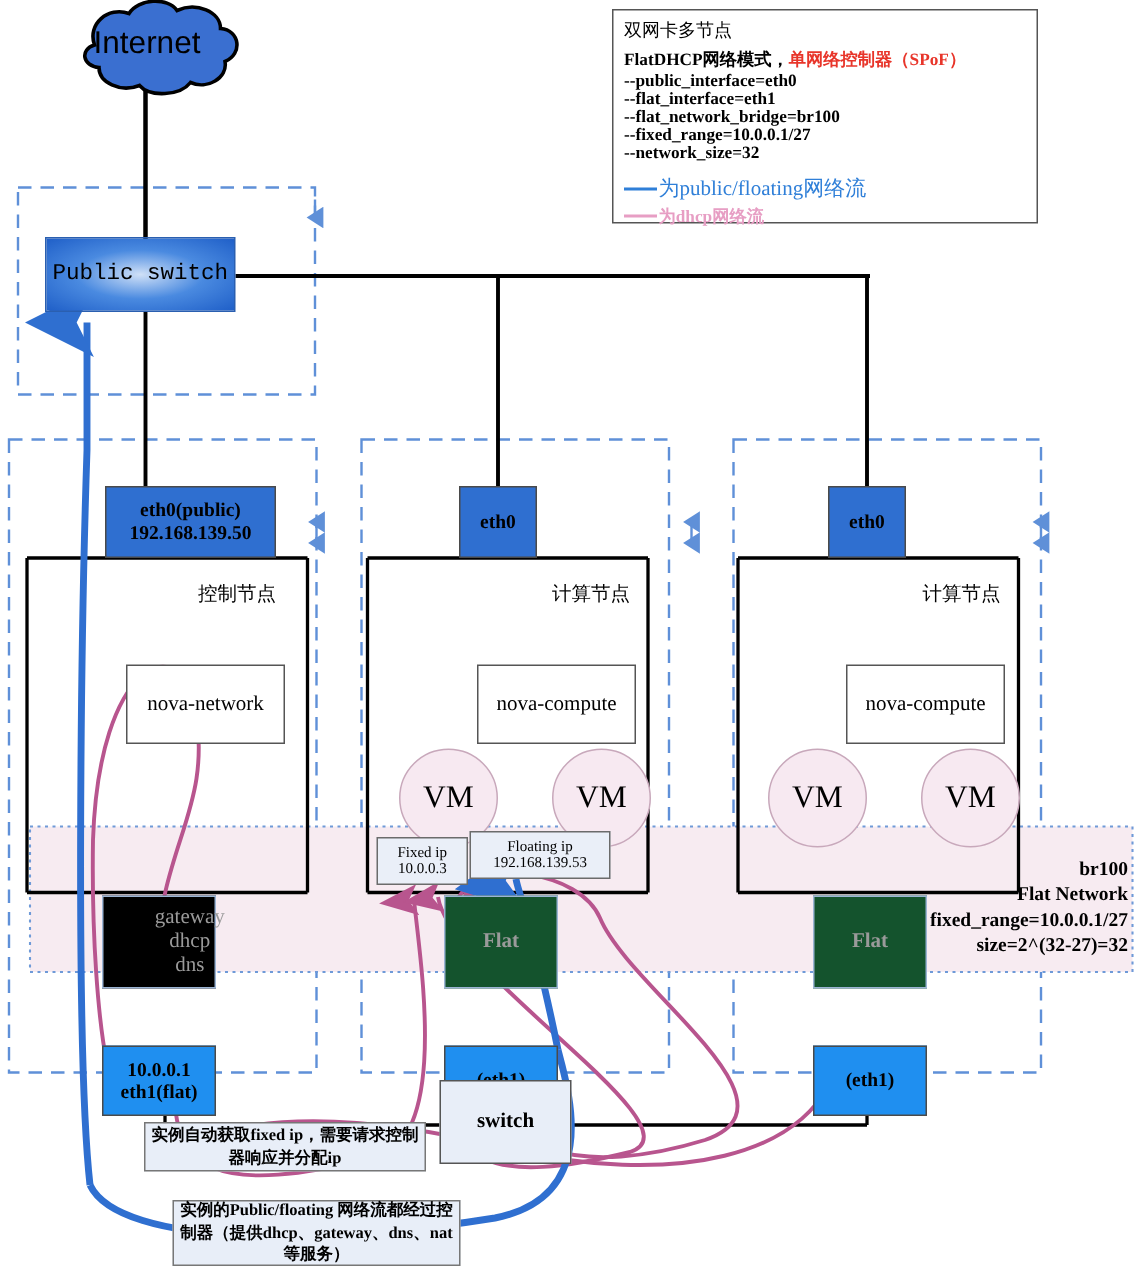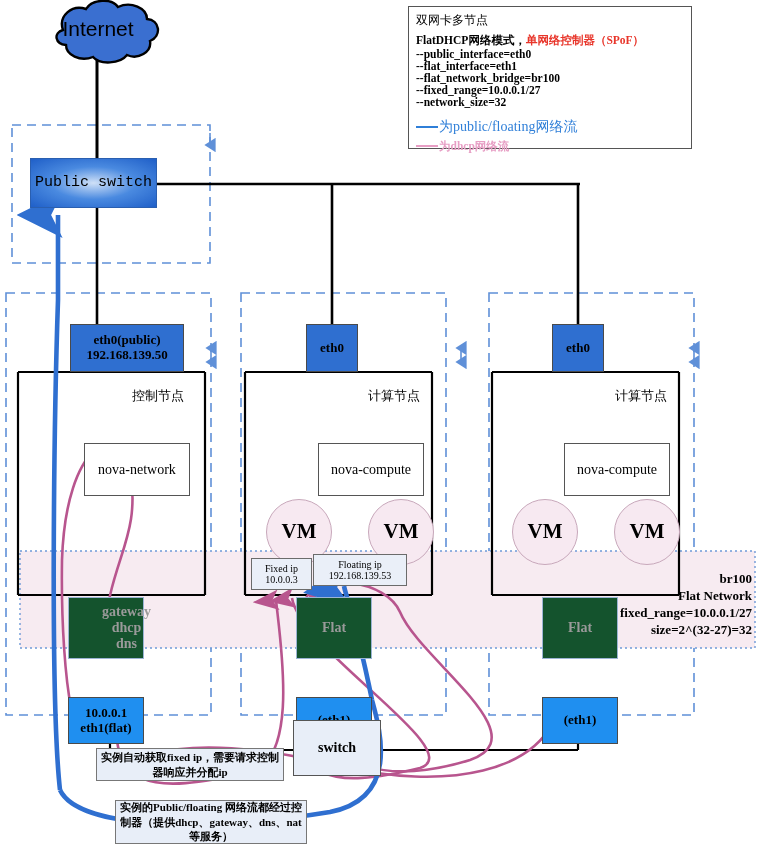--- a/index.html
+++ b/index.html
@@ -12,25 +12,25 @@
        line-height:1.12;}
   .bluebox{background:#2f6fd0;border:1px solid #4a4a4a;color:#000;
            font-weight:bold;font-size:13px;}
   .cloudtxt{font-family:"Liberation Sans",sans-serif;font-size:21px;color:#000;}
   .pswitch{font-family:"Liberation Mono",monospace;font-size:15px;color:#000;
            border:1px solid #2a5fb0;
            background:radial-gradient(ellipse at 50% 50%,#cfe0f7 0%,#4a8ae0 48%,#1f5fc8 100%);text-align:center;}
   .nodetitle{font-size:13px;color:#000;font-family:"Liberation Sans",sans-serif;}
   .svcbox{background:#fff;border:1px solid #555;font-weight:normal;font-size:14px;color:#000;}
   .vm{border:1px solid #c8a8bb;background:#f7e9f1;border-radius:50%;
-      font-size:21px;color:#000;font-weight:bold;}
+      font-size:21px;color:#000;}
   .ipbox{background:#eaeff8;border:1px solid #6b6b6b;font-size:10px;color:#000;
          font-family:"Liberation Serif",serif;}
-  .gwbox{background:#14532d;border:1px solid #9bb4d4;color:#9a9a9a;
-         font-weight:bold;font-size:14px;flex-direction:column;padding-left:41px;}
+  .gwbox{background:#000000;border:1px solid #9bb4d4;color:#9a9a9a;
+         font-weight:normal;font-size:14px;flex-direction:column;padding-left:41px;}
   .flatbox{background:#14532d;border:1px solid #9bb4d4;color:#9a9a9a;
            font-weight:bold;font-size:14px;}
   .eth1box{background:#1f8ff0;border:1px solid #4a4a4a;color:#000;
            font-weight:bold;font-size:13px;flex-direction:column;margin-top:44px;}
   .swbox{background:#e8eef8;border:1px solid #555;font-weight:bold;font-size:14px;color:#000;}
   .notebox{background:#e8eef8;border:1px solid #777;font-size:11px;color:#000;
            font-weight:bold;padding:2px 3px;line-height:1.35;}
   .brlabel{font-weight:bold;font-size:13px;color:#000;text-align:right;
            display:block;line-height:1.3;}
   .legend{position:absolute;left:408px;top:6px;width:284px;height:143px;

